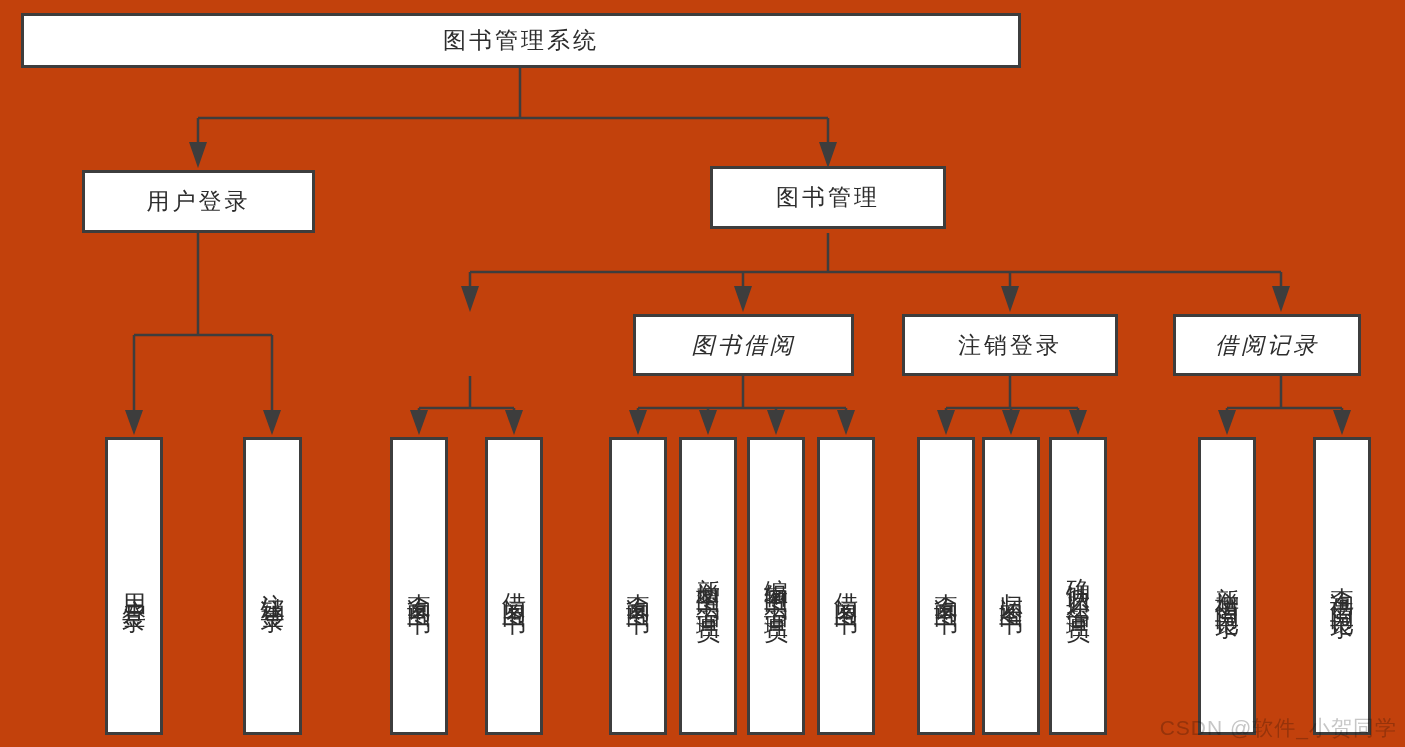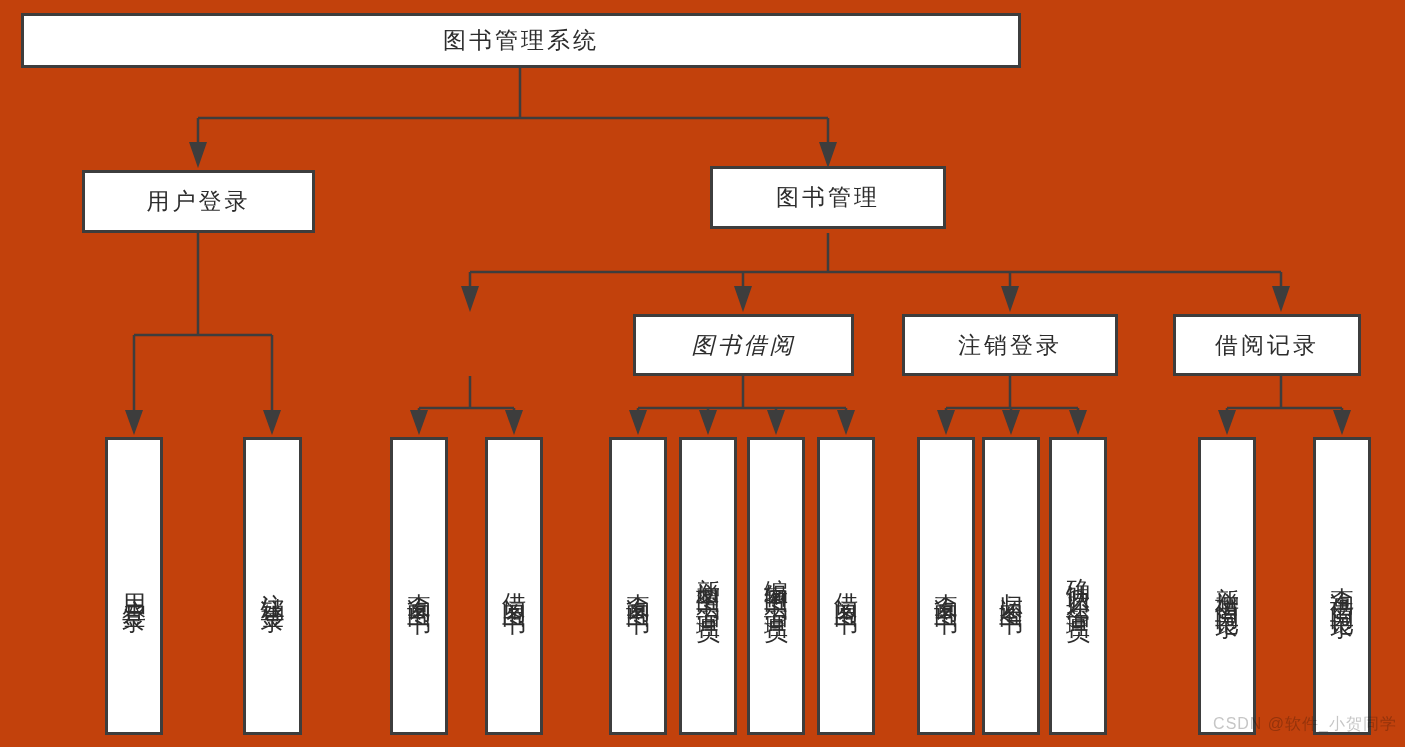--- a/index.html
+++ b/index.html
@@ -51,21 +51,21 @@
     font-size: 24px;
     letter-spacing: 6px;
     color: #2d2d2d;
     white-space: nowrap;
     line-height: 1;
   }
   .watermark {
     position: absolute;
     top: 714px;
     right: 8px;
-    font-size: 16px;
+    font-size: 21px;
     letter-spacing: 1px;
     color: #c6c6c6;
     mix-blend-mode: multiply;
     pointer-events: none;
     z-index: 5;
     white-space: nowrap;
   }
 </style>
 </head>
 <body>
@@ -126,21 +126,21 @@
     </g>
   </svg>
 
   <div class="hnode" style="left:21px; top:13px; width:1000px; height:55px;">图书管理系统</div>
 
   <div class="hnode" style="left:82px; top:170px; width:233px; height:63px;">用户登录</div>
   <div class="hnode" style="left:710px; top:166px; width:236px; height:63px;">图书管理</div>
 
   <div class="hnode" style="left:633px; top:314px; width:221px; height:62px;font-style:italic;">图书借阅</div>
   <div class="hnode" style="left:902px; top:314px; width:216px; height:62px;">注销登录</div>
-  <div class="hnode" style="left:1173px; top:314px; width:188px; height:62px;">借阅记录</div>
+  <div class="hnode" style="left:1173px; top:314px; width:188px; height:62px;font-style:italic;">借阅记录</div>
 
   <div class="vnode" style="left:105px; width:58px;">
     <span>用户登录</span>
   </div>
   <div class="vnode" style="left:243px; width:59px;">
     <span>注销登录</span>
   </div>
 
   <div class="vnode" style="left:390px; width:58px;">
     <span>查询图书</span>

